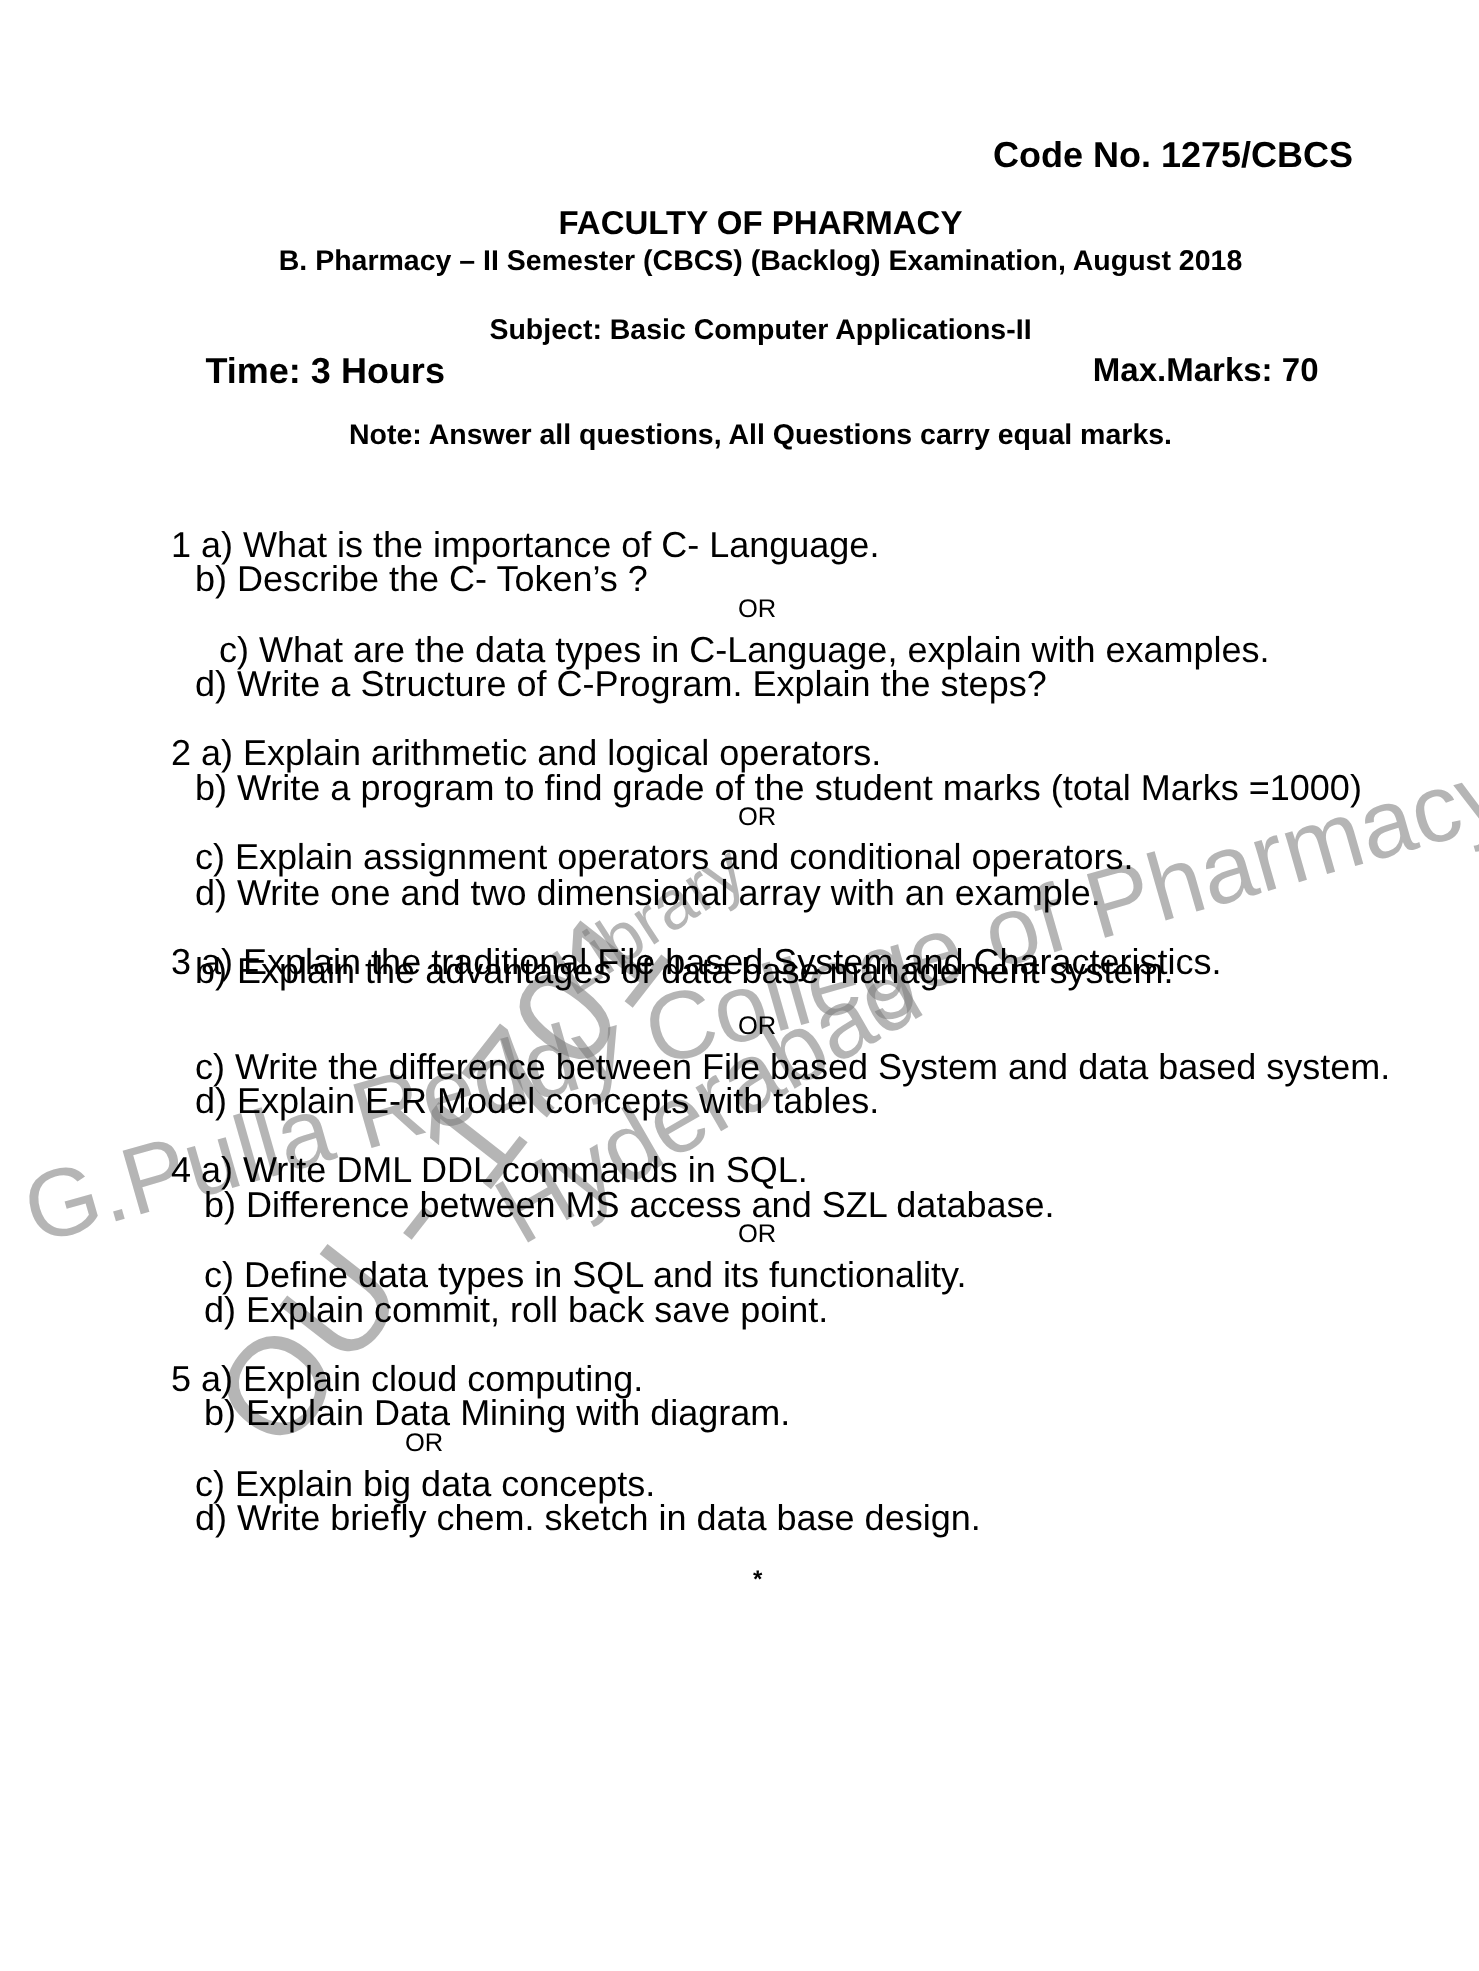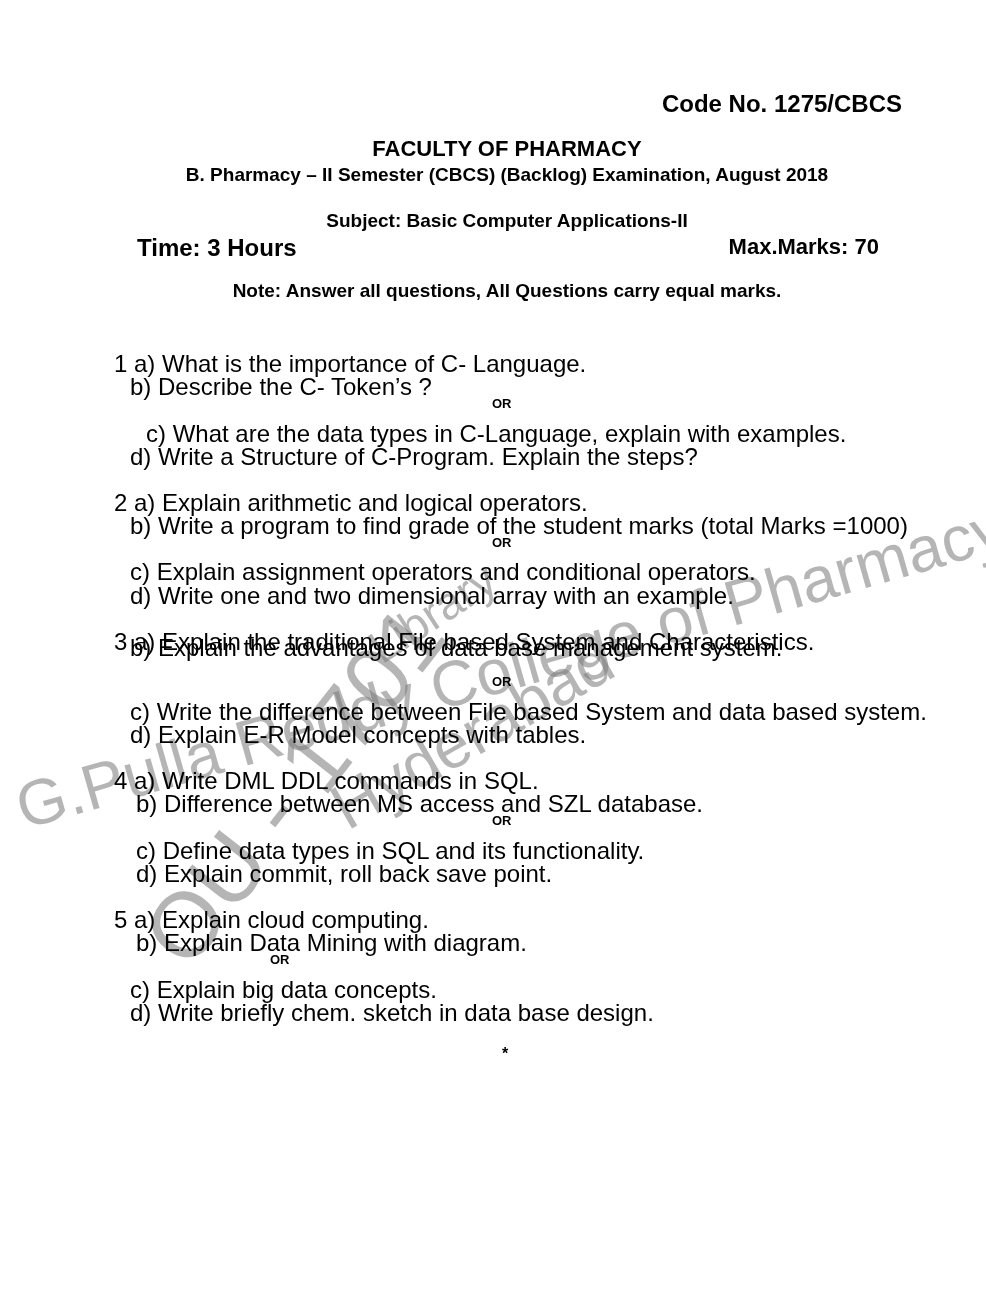--- a/index.html
+++ b/index.html
@@ -8,21 +8,21 @@
     .abs { position: absolute; white-space: nowrap; }
     .bold { font-weight: bold; }
     .code { top: 90px; right: 84px; font-size: 24px; }
     .faculty { top: 136px; left: 0; width: 1014px; text-align: center; font-size: 22px; }
     .exam { top: 164px; left: 0; width: 1014px; text-align: center; font-size: 19px; }
     .subject { top: 210px; left: 0; width: 1014px; text-align: center; font-size: 19px; }
     .time { top: 234px; left: 137px; font-size: 24px; }
     .marks { top: 234px; right: 107px; font-size: 22px; }
     .note { top: 280px; left: 0; width: 1014px; text-align: center; font-size: 19px; }
     .q { font-size: 24px; }
-    .or { font-size: 13px; font-weight: bold; }
+    .or { font-size: 17px; font-weight: normal; }
     .star { font-size: 16px; }
 
     .wm { position: absolute; color: rgba(120,120,120,0.55); white-space: nowrap;
           transform-origin: left bottom; font-family: "Liberation Sans", sans-serif; }
   </style>
 </head>
 <body>
 
 <div class="wm" style="left:28px; top:770px; font-size:64px; transform: rotate(-16deg);">G.Pulla Reddy College of Pharmacy</div>
 <div class="wm" style="left:388px; top:620px; font-size:46px; transform: rotate(-33deg);">Library</div>

